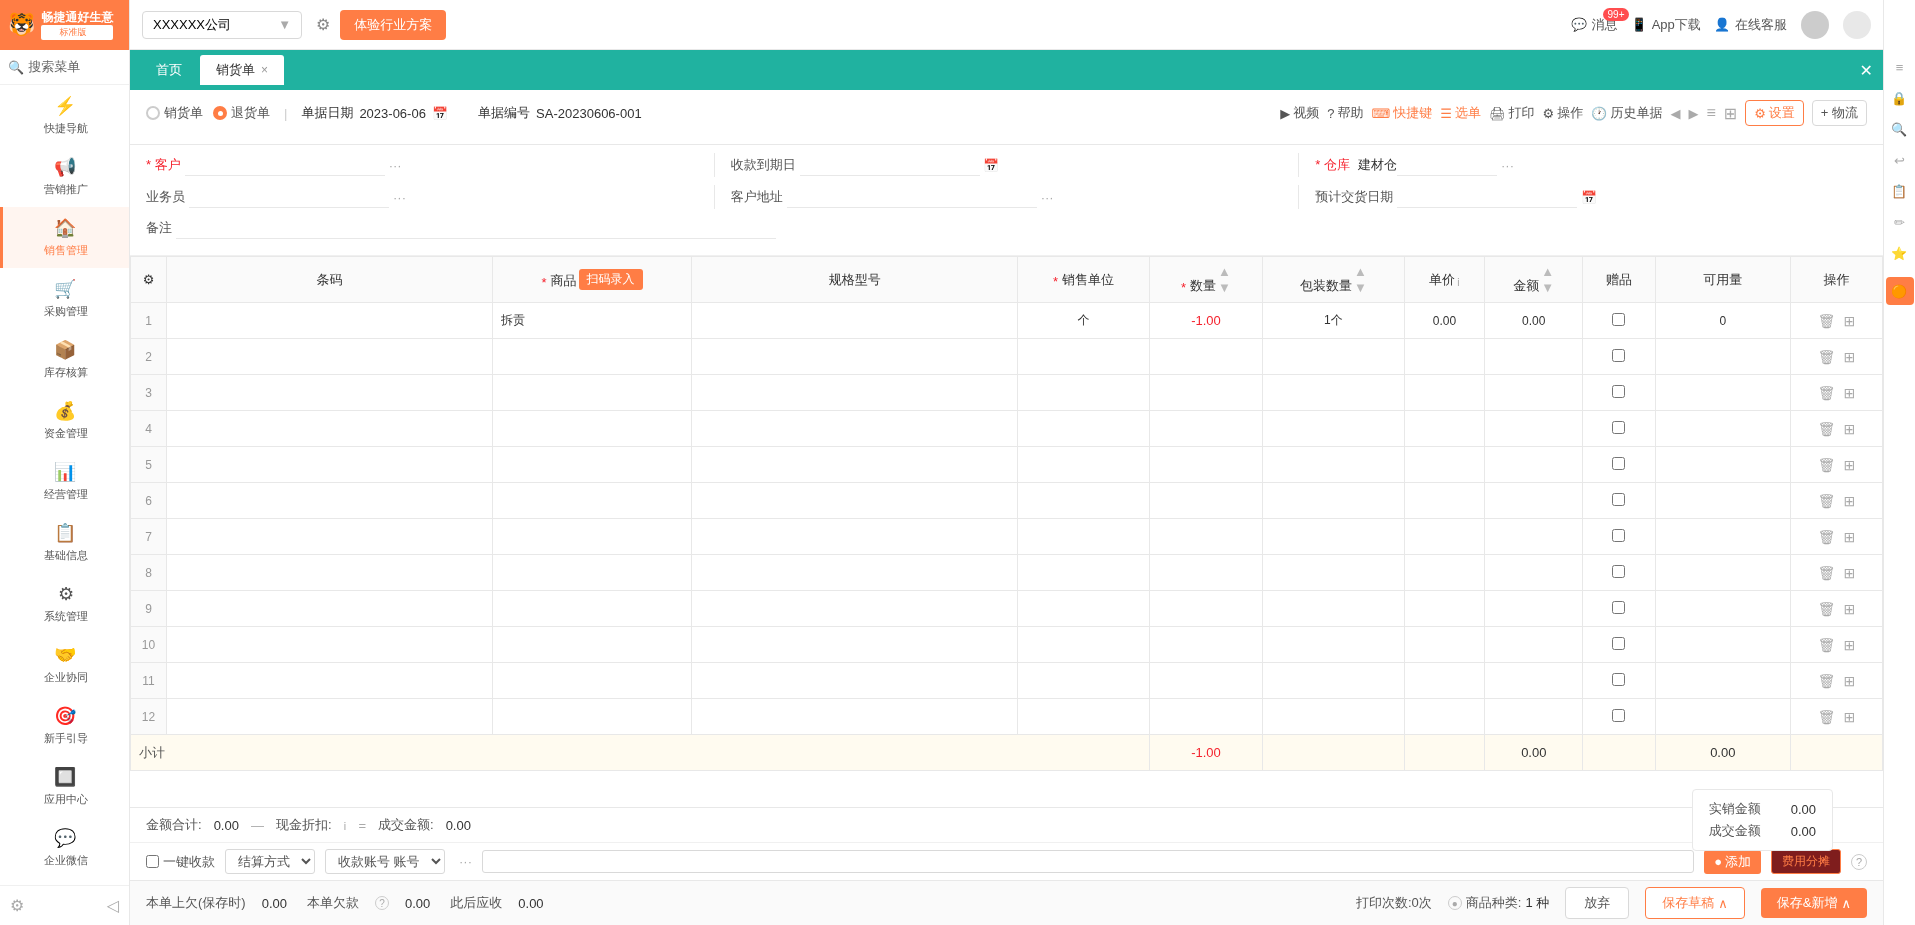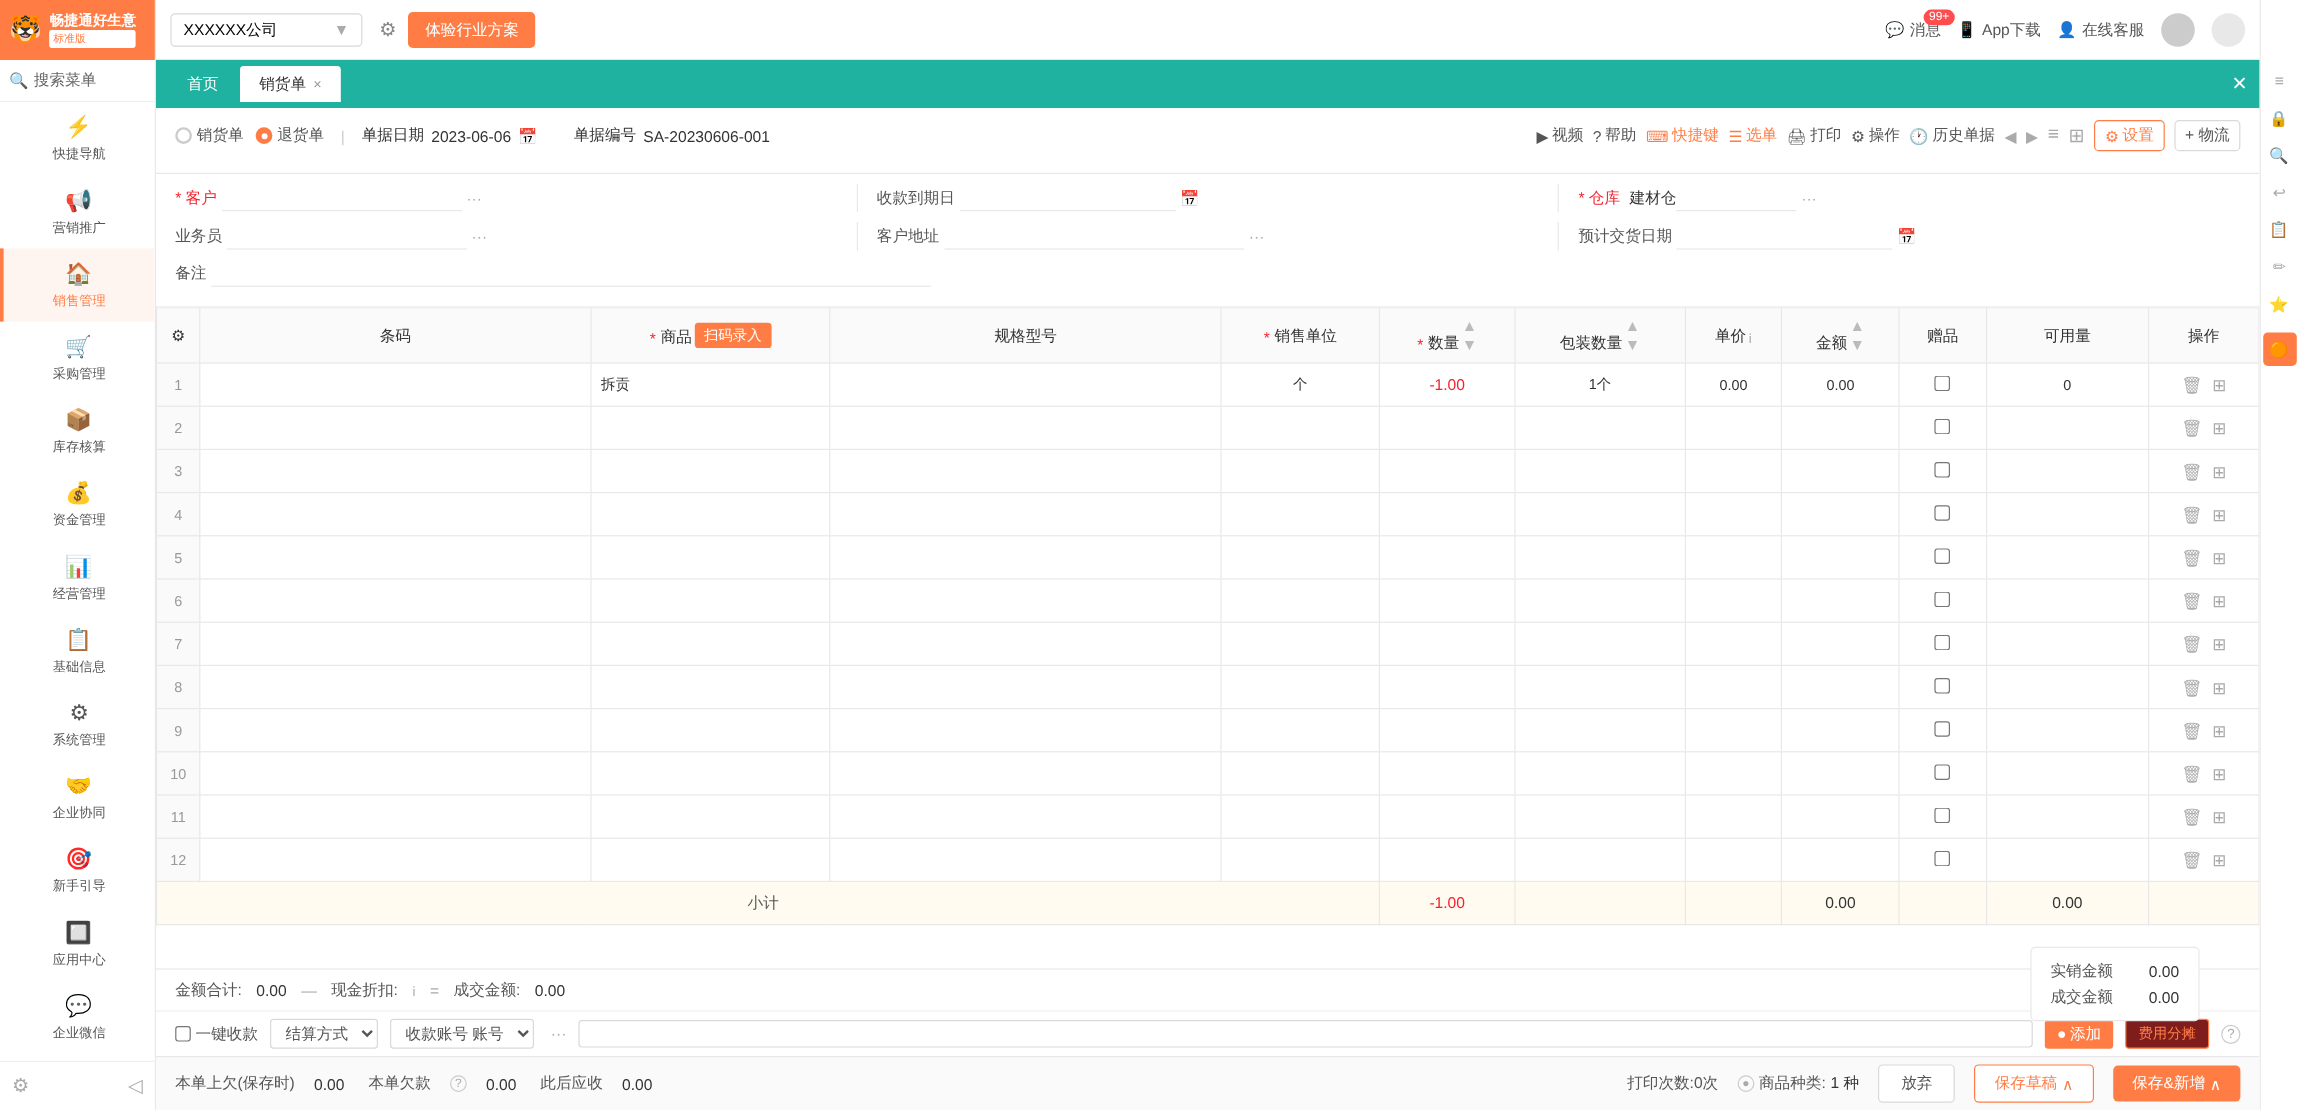--- a/index.html
+++ b/index.html
@@ -2,21 +2,21 @@
 <html><head>
   <meta charset="utf-8">
   <style>
     * { box-sizing: border-box; margin: 0; padding: 0; font-family: 'Microsoft YaHei', Arial, sans-serif; font-size: 13px; }
     body { background: #f0f2f5; width: 1915px; height: 925px; overflow: hidden; display: flex; }
 
     
     .sidebar { width: 130px; background: #fff; display: flex; flex-direction: column; height: 925px; border-right: 1px solid #e8e8e8; flex-shrink: 0; }
     .sidebar-logo { background: #ff7d45; padding: 10px 8px; display: flex; align-items: center; gap: 6px; height: 50px; }
     .sidebar-logo-text { color: #fff; font-size: 12px; font-weight: bold; line-height: 1.3; }
-    .sidebar-logo-badge { background: #fff; color: #ff7d45; font-size: 9px; padding: 1px 3px; border-radius: 2px; }
+    .sidebar-logo-badge { background: #fff; color: #ff7d45; font-size: 9px; padding: 1px 18px; border-radius: 2px; }
     .sidebar-search { padding: 8px; border-bottom: 1px solid #f0f0f0; display: flex; align-items: center; gap: 4px; color: #666; cursor: pointer; }
     .sidebar-nav { flex: 1; overflow-y: auto; }
     .sidebar-item { display: flex; flex-direction: column; align-items: center; padding: 10px 5px; cursor: pointer; color: #555; gap: 4px; border-left: 3px solid transparent; }
     .sidebar-item.active { background: #fff5f0; color: #ff7d45; border-left: 3px solid #ff7d45; }
     .sidebar-item-icon { font-size: 18px; }
     .sidebar-item-label { font-size: 11px; text-align: center; }
     .sidebar-bottom { padding: 10px; display: flex; justify-content: space-between; border-top: 1px solid #f0f0f0; }
 
     
     .topbar { height: 50px; background: #fff; display: flex; align-items: center; padding: 0 12px; border-bottom: 1px solid #e8e8e8; gap: 10px; }
@@ -642,21 +642,21 @@
       <td>
         <div class="col-ops">
           <span class="icon-btn">🗑</span>
           <span class="icon-btn">⊞</span>
         </div>
       </td>
     </tr>
         </tbody>
       <tfoot>
         <tr class="subtotal-row">
-          <td class="col-num" colspan="5" style="text-align:center;padding-right:16px;color:#555;">
+          <td class="col-num" colspan="5" style="text-align:left;padding-right:16px;color:#555;">
             <span>小计</span>
           </td>
           <td><span class="red-val">-1.00</span></td>
           <td></td>
           <td></td>
           <td><span>0.00</span></td>
           <td></td>
           <td><span>0.00</span></td>
           <td></td>
         </tr>

